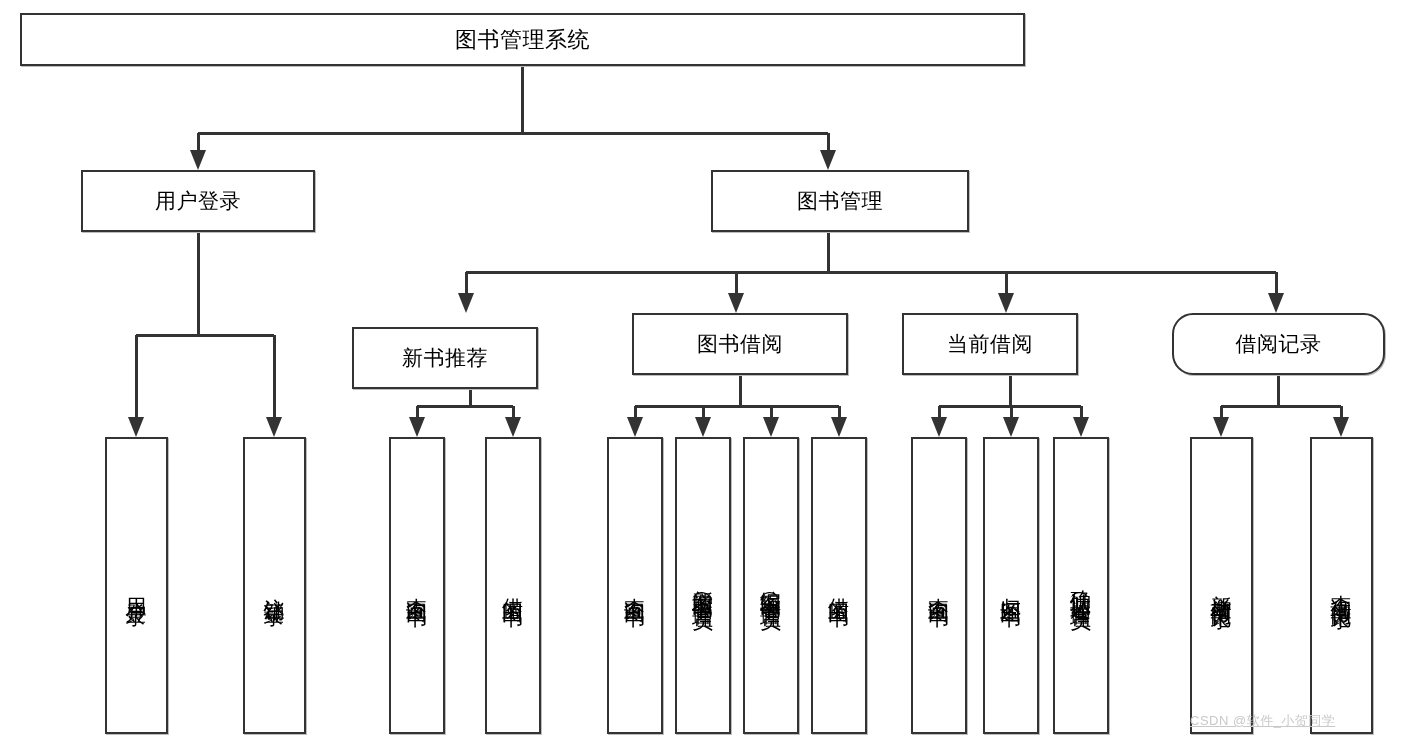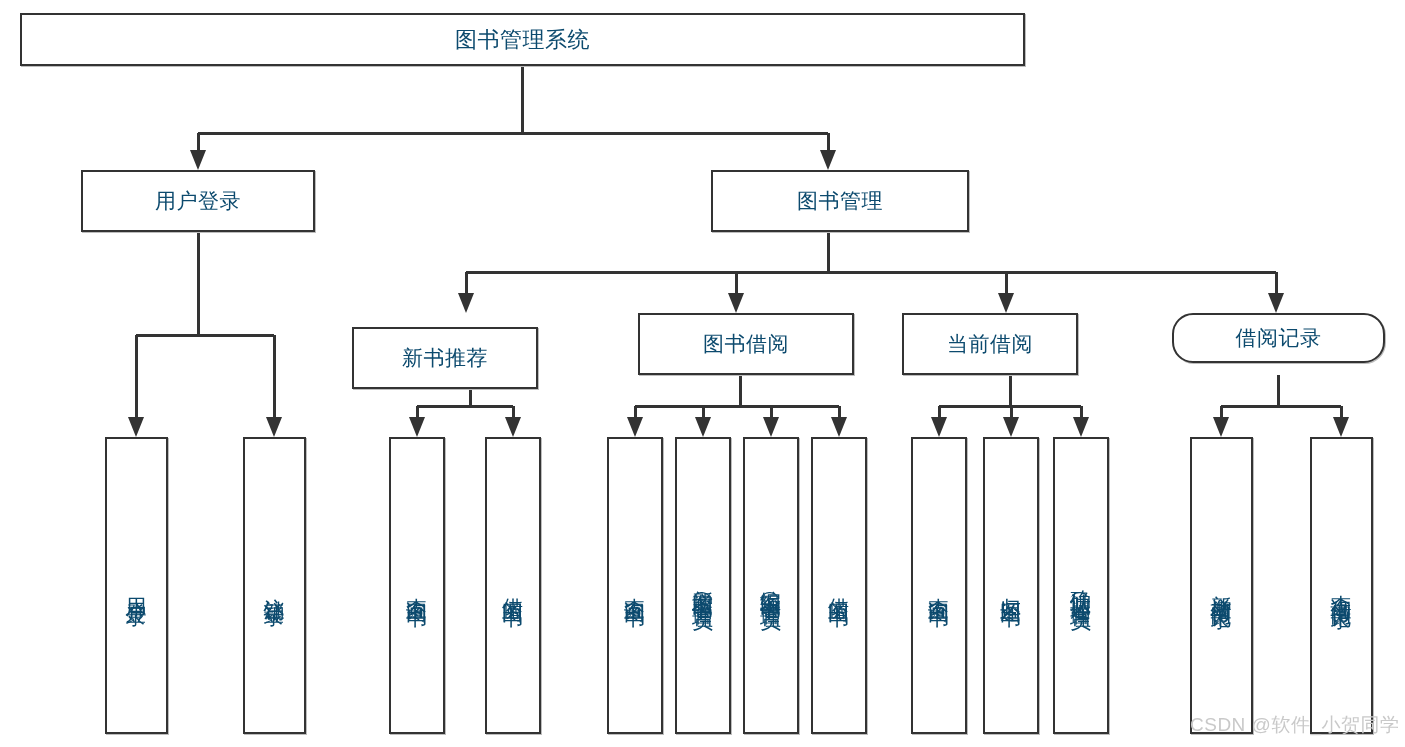--- a/index.html
+++ b/index.html
@@ -15,43 +15,44 @@
     position:absolute;
     background:#ffffff;
     border:2px solid #333333;
     box-sizing:border-box;
     display:flex;
     align-items:center;
     justify-content:center;
     box-shadow:1px 1px 0 #bdbdbd;
   }
   .node-label{
-    color:#0c4a6e;
+    color:#000000;
     font-size:21px;
     line-height:1.15;
     letter-spacing:.5px;
     text-align:center;
     user-select:none;
   }
   .node-box.vertical .node-label{
     writing-mode:vertical-rl;
     text-orientation:upright;
     letter-spacing:3px;
     font-size:21px;
     line-height:1;
     padding-top:2px;
   }
   .node-box.root .node-label{font-size:22px;}
   .watermark{
     position:absolute;
     color:#c9c9c9;
-    font-size:19px;
+    font-size:13px;
     letter-spacing:.5px;
     white-space:nowrap;
     user-select:none;
+    text-decoration:underline;
   }
 </style>
 </head>
 <body style="background: rgb(255, 255, 255);">
 
 <div id="diagram-root">
   <svg class="layer" id="connector-layer" viewBox="0 0 1405 747">
       <line x1="522" y1="66" x2="522" y2="133" stroke="#333333" stroke-width="3" shape-rendering="crispEdges"></line>
       <line x1="198" y1="133" x2="828" y2="133" stroke="#333333" stroke-width="3" shape-rendering="crispEdges"></line>
       <line x1="198" y1="133" x2="198" y2="152" stroke="#333333" stroke-width="3" shape-rendering="crispEdges"></line>
@@ -111,27 +112,27 @@
       </div>
       <div class="node-box horizontal" style="left: 81px; top: 170px; width: 234px; height: 62px;">
         <span class="node-label">用户登录</span>
       </div>
       <div class="node-box horizontal" style="left: 711px; top: 170px; width: 258px; height: 62px;">
         <span class="node-label">图书管理</span>
       </div>
       <div class="node-box horizontal" style="left: 352px; top: 313px; width: 186px; height: 62px; margin-top: 14px;">
         <span class="node-label">新书推荐</span>
       </div>
-      <div class="node-box horizontal" style="left: 632px; top: 313px; width: 216px; height: 62px; margin-left: 6px;">
+      <div class="node-box horizontal" style="left: 632px; top: 313px; width: 216px; height: 62px;">
         <span class="node-label">图书借阅</span>
       </div>
       <div class="node-box horizontal" style="left: 902px; top: 313px; width: 176px; height: 62px;">
         <span class="node-label">当前借阅</span>
       </div>
-      <div class="node-box horizontal" style="left: 1172px; top: 313px; width: 213px; height: 50px; border-radius: 21px;">
+      <div class="node-box horizontal" style="left: 1172px; top: 313px; width: 213px; height: 62px; border-radius: 21px;">
         <span class="node-label">借阅记录</span>
       </div>
       <div class="node-box vertical" style="left: 105px; top: 437px; width: 63px; height: 297px;">
         <span class="node-label">用户登录</span>
       </div>
       <div class="node-box vertical" style="left: 243px; top: 437px; width: 63px; height: 297px;">
         <span class="node-label">注销登录</span>
       </div>
       <div class="node-box vertical" style="left: 389px; top: 437px; width: 56px; height: 297px;">
         <span class="node-label">查询图书</span>

